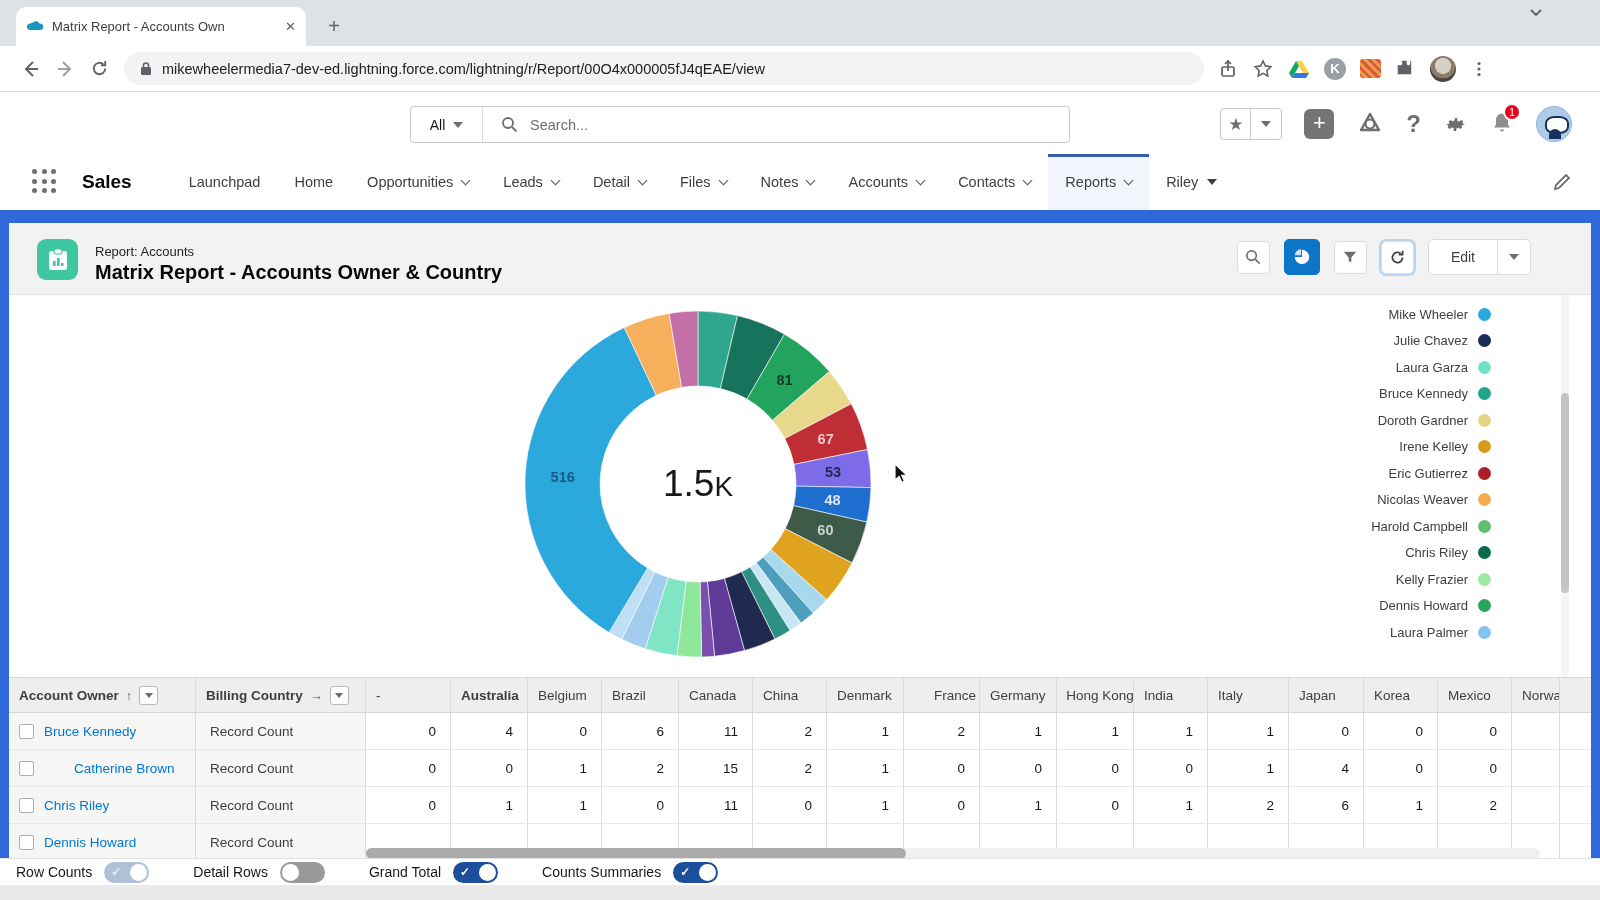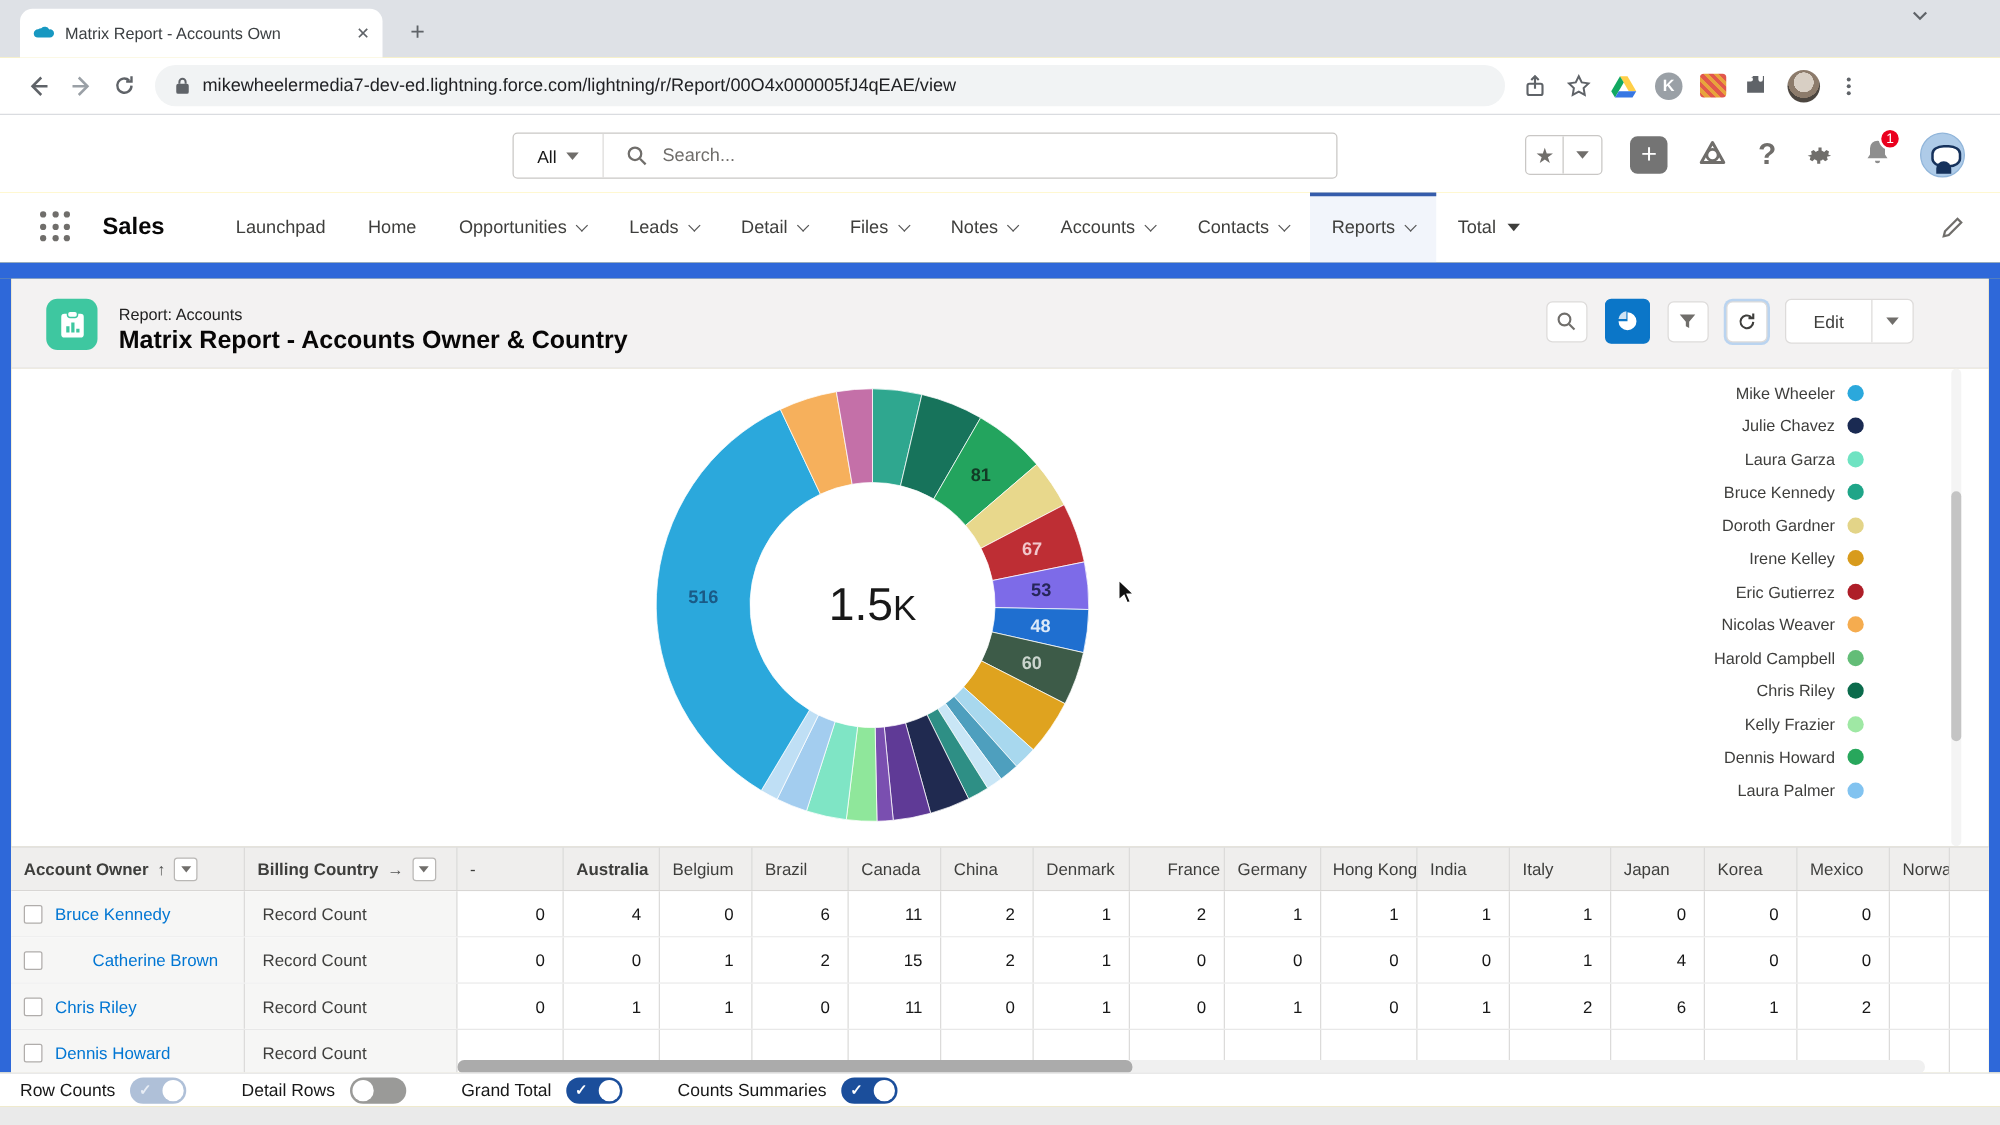--- a/index.html
+++ b/index.html
@@ -274,21 +274,21 @@
         </div>
         <div class="nav-tab">
           <span>Contacts</span>
           <span class="chev"></span>
         </div>
         <div class="nav-tab active">
           <span>Reports</span>
           <span class="chev"></span>
         </div>
         <div class="nav-tab">
-          <span>Total</span>
+          <span>Riley</span>
           <span class="tri-sm"></span>
         </div>
       </div>
     <svg id="nav-pencil" width="20" height="20" viewBox="0 0 20 20">
         <path d="M3 17l1-4L14 3l3 3L7 16z" fill="none" stroke="#706E6B" stroke-width="1.8"></path>
       </svg>
   </div>
 
   <div id="frame-top" class="abs"></div>
   <div id="frame-left" class="abs"></div>

